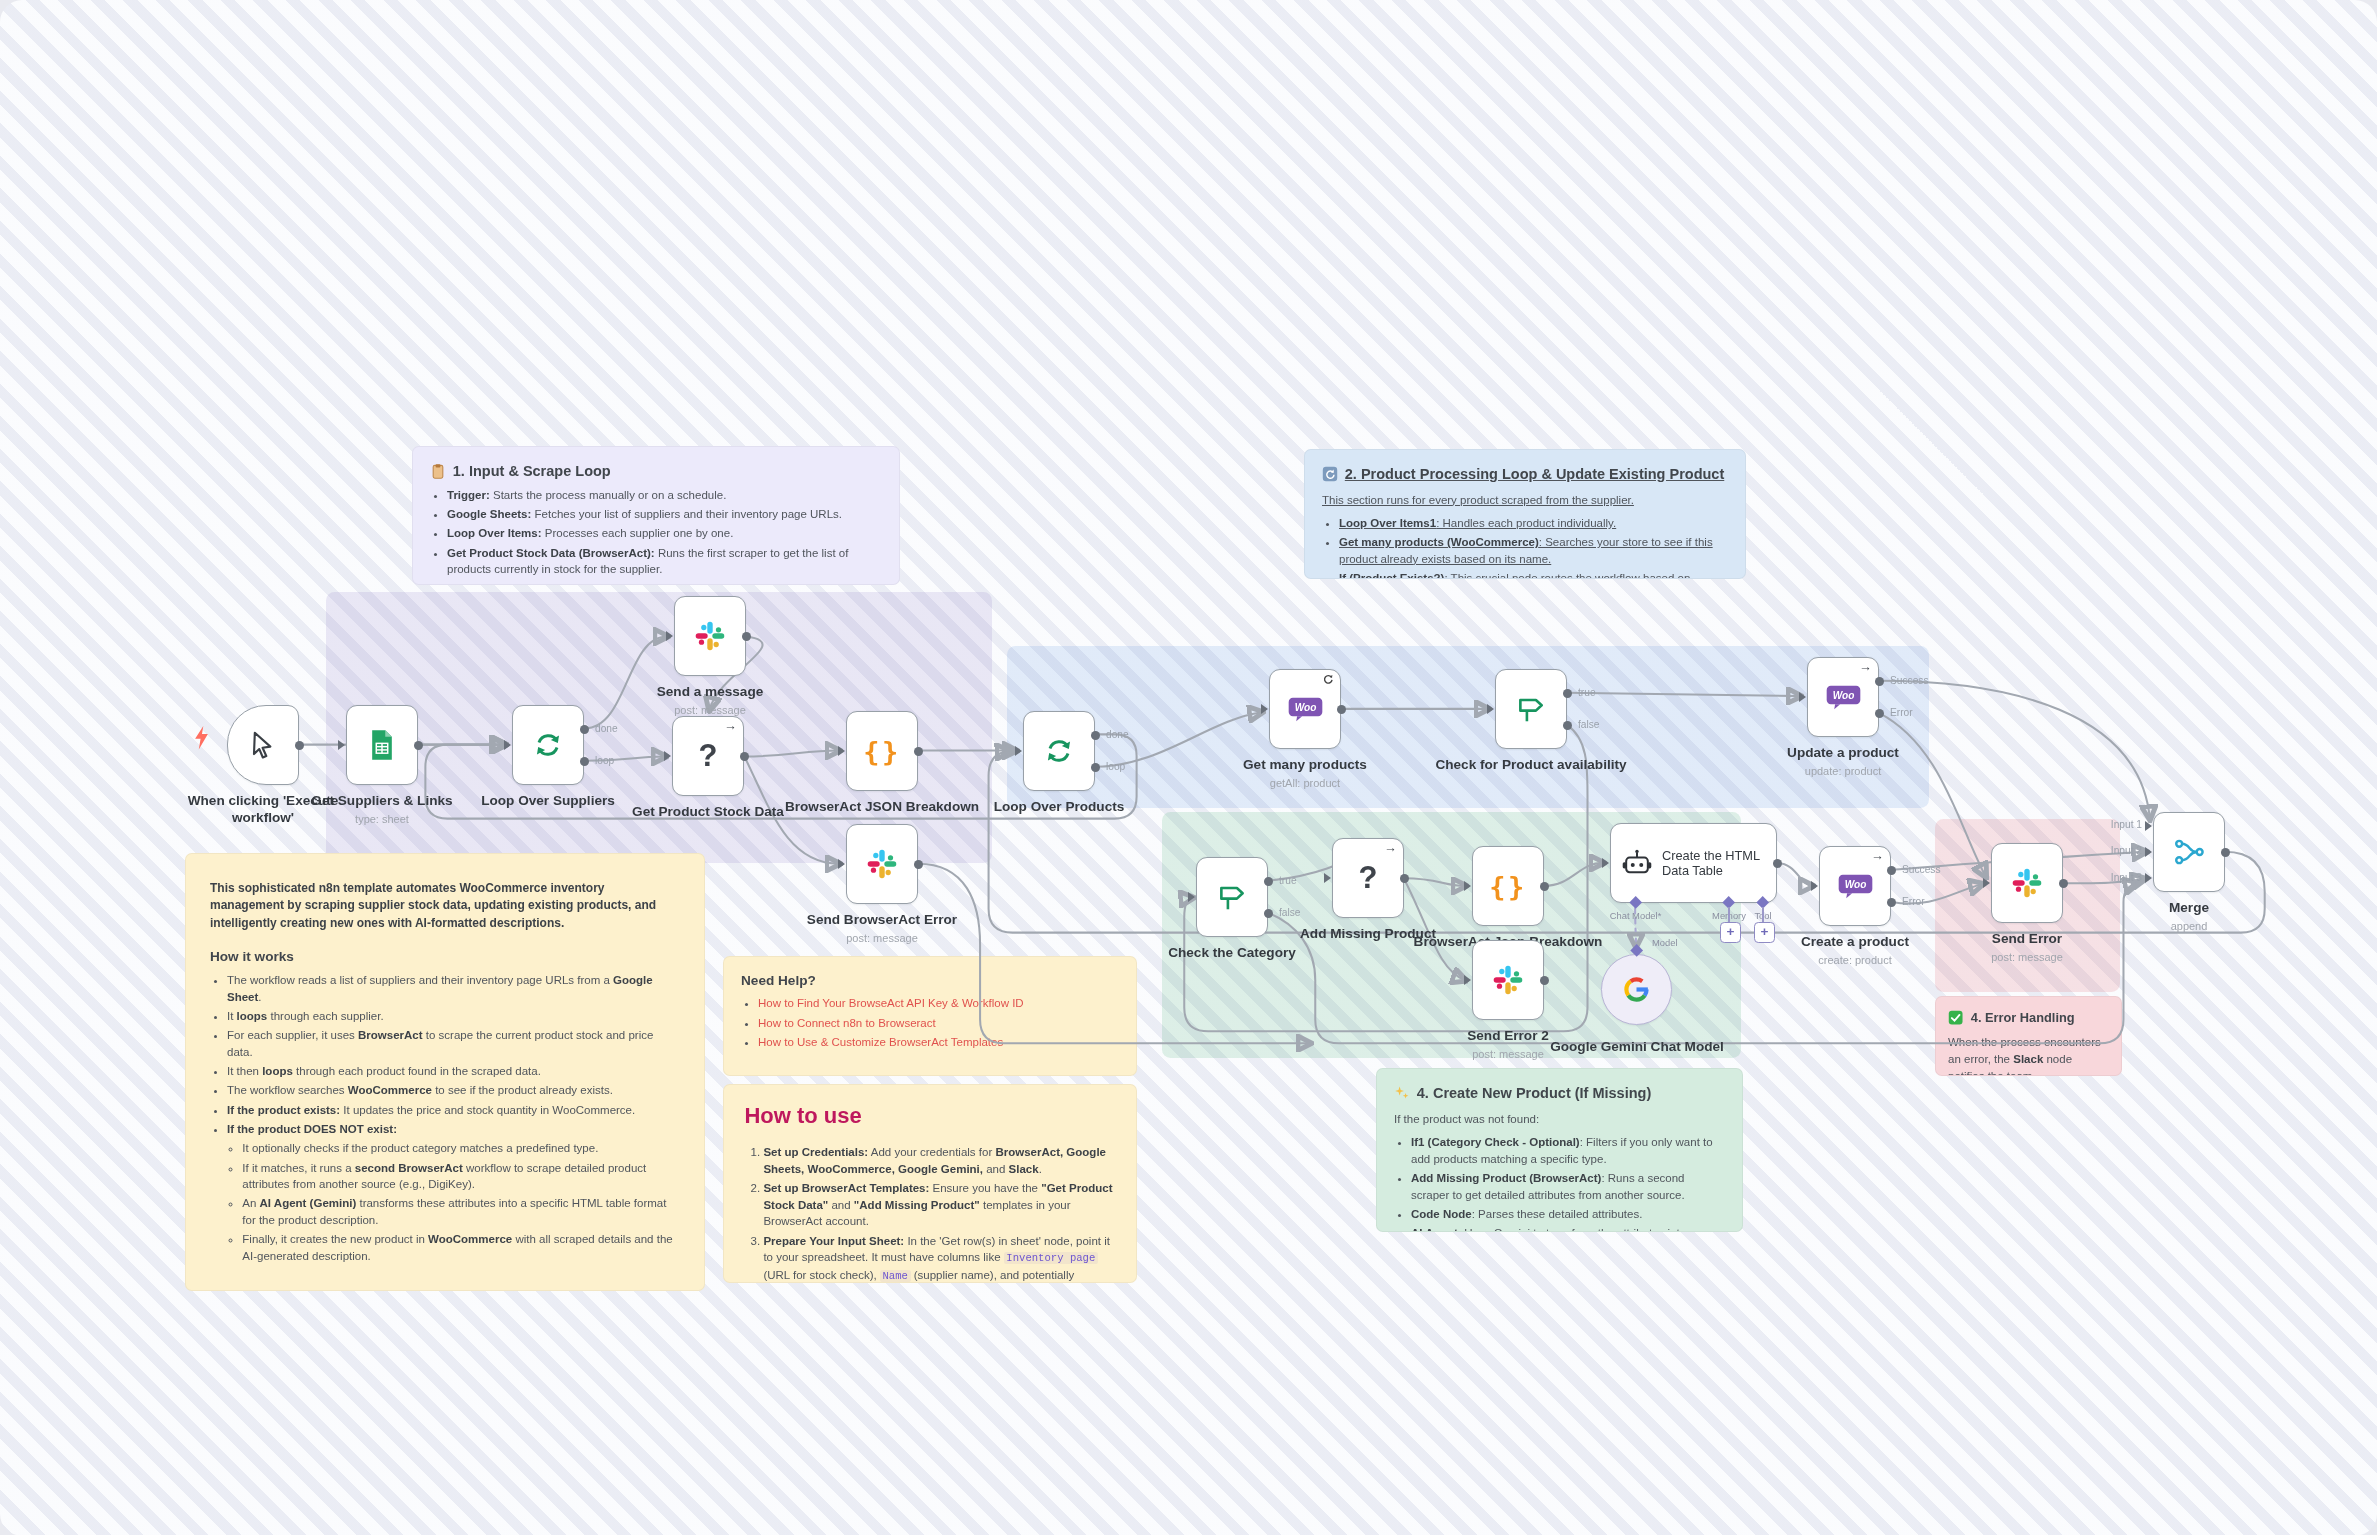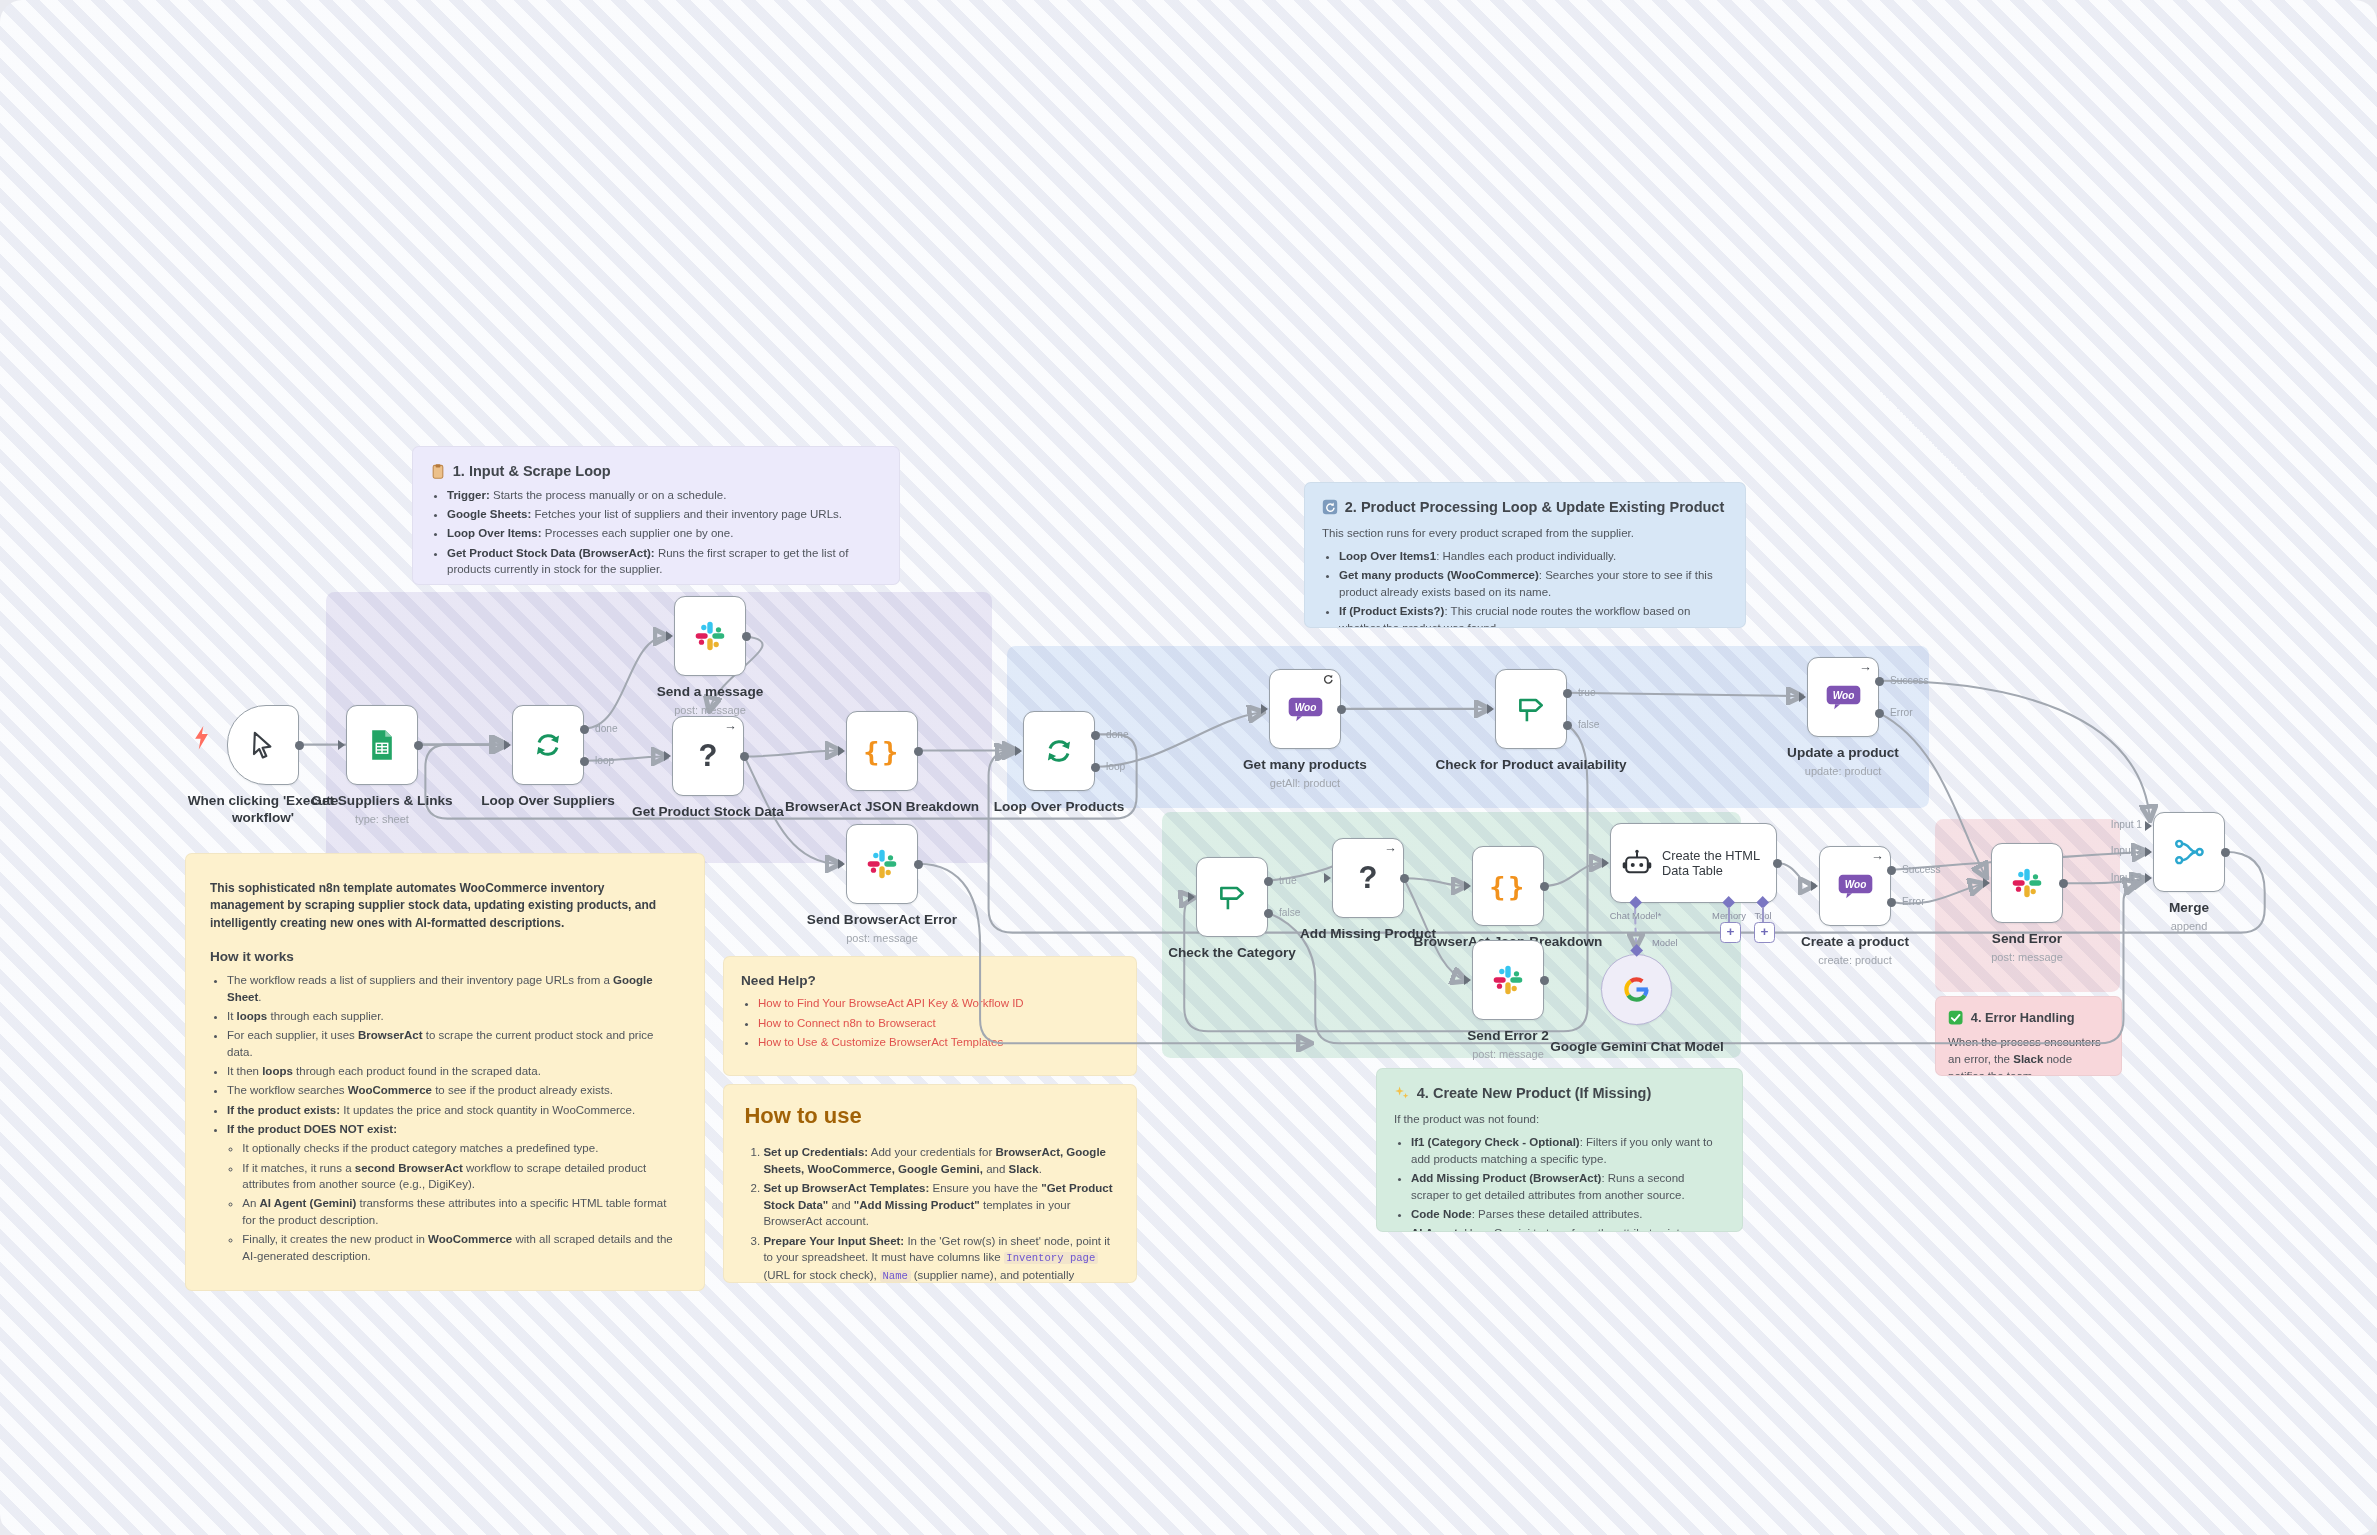--- a/index.html
+++ b/index.html
@@ -11,21 +11,21 @@
       #f5f6fa;
     border-radius: 22px;
   }
   
   .section{position:absolute;border-radius:8.5px;z-index:1;}
   
   .sticky{position:absolute;border-radius:6.8px;z-index:2;padding:12px 17px;box-sizing:border-box;
     overflow:hidden;border:0.9px solid rgba(0,0,0,.045);line-height:1.45;}
   .sticky .ttl{display:flex;align-items:center;gap:6.8px;font-weight:bold;color:#41464c;font-size:14.5px;margin:1.7px 0 3.4px 0;}
   .sticky h1.big{font-size:25.5px;margin:3.4px 0 13.6px 0;color:#3c4147;}
-  .sticky h1.mid{font-size:22px;margin:1.7px 0 12px 0;color:#a16207;}
+  .sticky h1.mid{font-size:22px;margin:1.7px 0 12px 0;color:#be185d;}
   .sticky h2{font-size:13.6px;margin:15.3px 0 3.4px 0;color:#41464c;}
   .sticky p{margin:6.8px 0;font-size:11.5px;}
   .sticky p.lead{font-weight:bold;font-size:12px;color:#45494f;}
   .sticky ul{margin:5.1px 0;padding-left:17px;font-size:11.5px;}
   .sticky ol{margin:5.1px 0;padding-left:19px;font-size:11.5px;}
   .sticky li{margin:2.6px 0;}
   .sticky ul.sub{list-style:circle;padding-left:15.3px;margin:1.7px 0;}
   .sticky b{color:#3d4248;}
   .sticky .lnk{color:#e0524e;cursor:pointer;}
   .sticky code{font-family:"Liberation Mono",monospace;font-size:10.6px;color:#6e56cf;background:rgba(110,86,207,.08);padding:0 2.6px;border-radius:2.6px;}
@@ -81,21 +81,21 @@
     <div>
         <ul>
           <li><b>Trigger:</b><span> Starts the process manually or on a schedule.</span></li>
           <li><b>Google Sheets:</b><span> Fetches your list of suppliers and their inventory page URLs.</span></li>
           <li><b>Loop Over Items:</b><span> Processes each supplier one by one.</span></li>
           <li><b>Get Product Stock Data (BrowserAct):</b><span> Runs the first scraper to get the list of products currently in stock for the supplier.</span></li>
         </ul>
       </div>
   </div>
 
-  <div class="sticky" style="left:1304px;top:482px;width:442px;height:146px;background:#d8e7f6;">
+  <div class="sticky" style="left:1304px;top:449px;width:442px;height:130px;background:#d8e7f6;text-decoration:underline;">
     <div class="ttl">
         <span class="s-icon">
       <svg viewBox="0 0 20 20" width="16" height="16">
             <rect x="1" y="1" width="18" height="18" rx="4" fill="#7d9bbd"></rect>
             <path d="M14 8 a4.5 4.5 0 1 0 1 3" stroke="#fff" stroke-width="1.8" fill="none"></path>
             <path d="M14.5 4.5 L14.8 8.3 L11 8 Z" fill="#fff"></path>
           </svg>
         </span>
       <span>2. Product Processing Loop &amp; Update Existing Product</span>
       </div>

